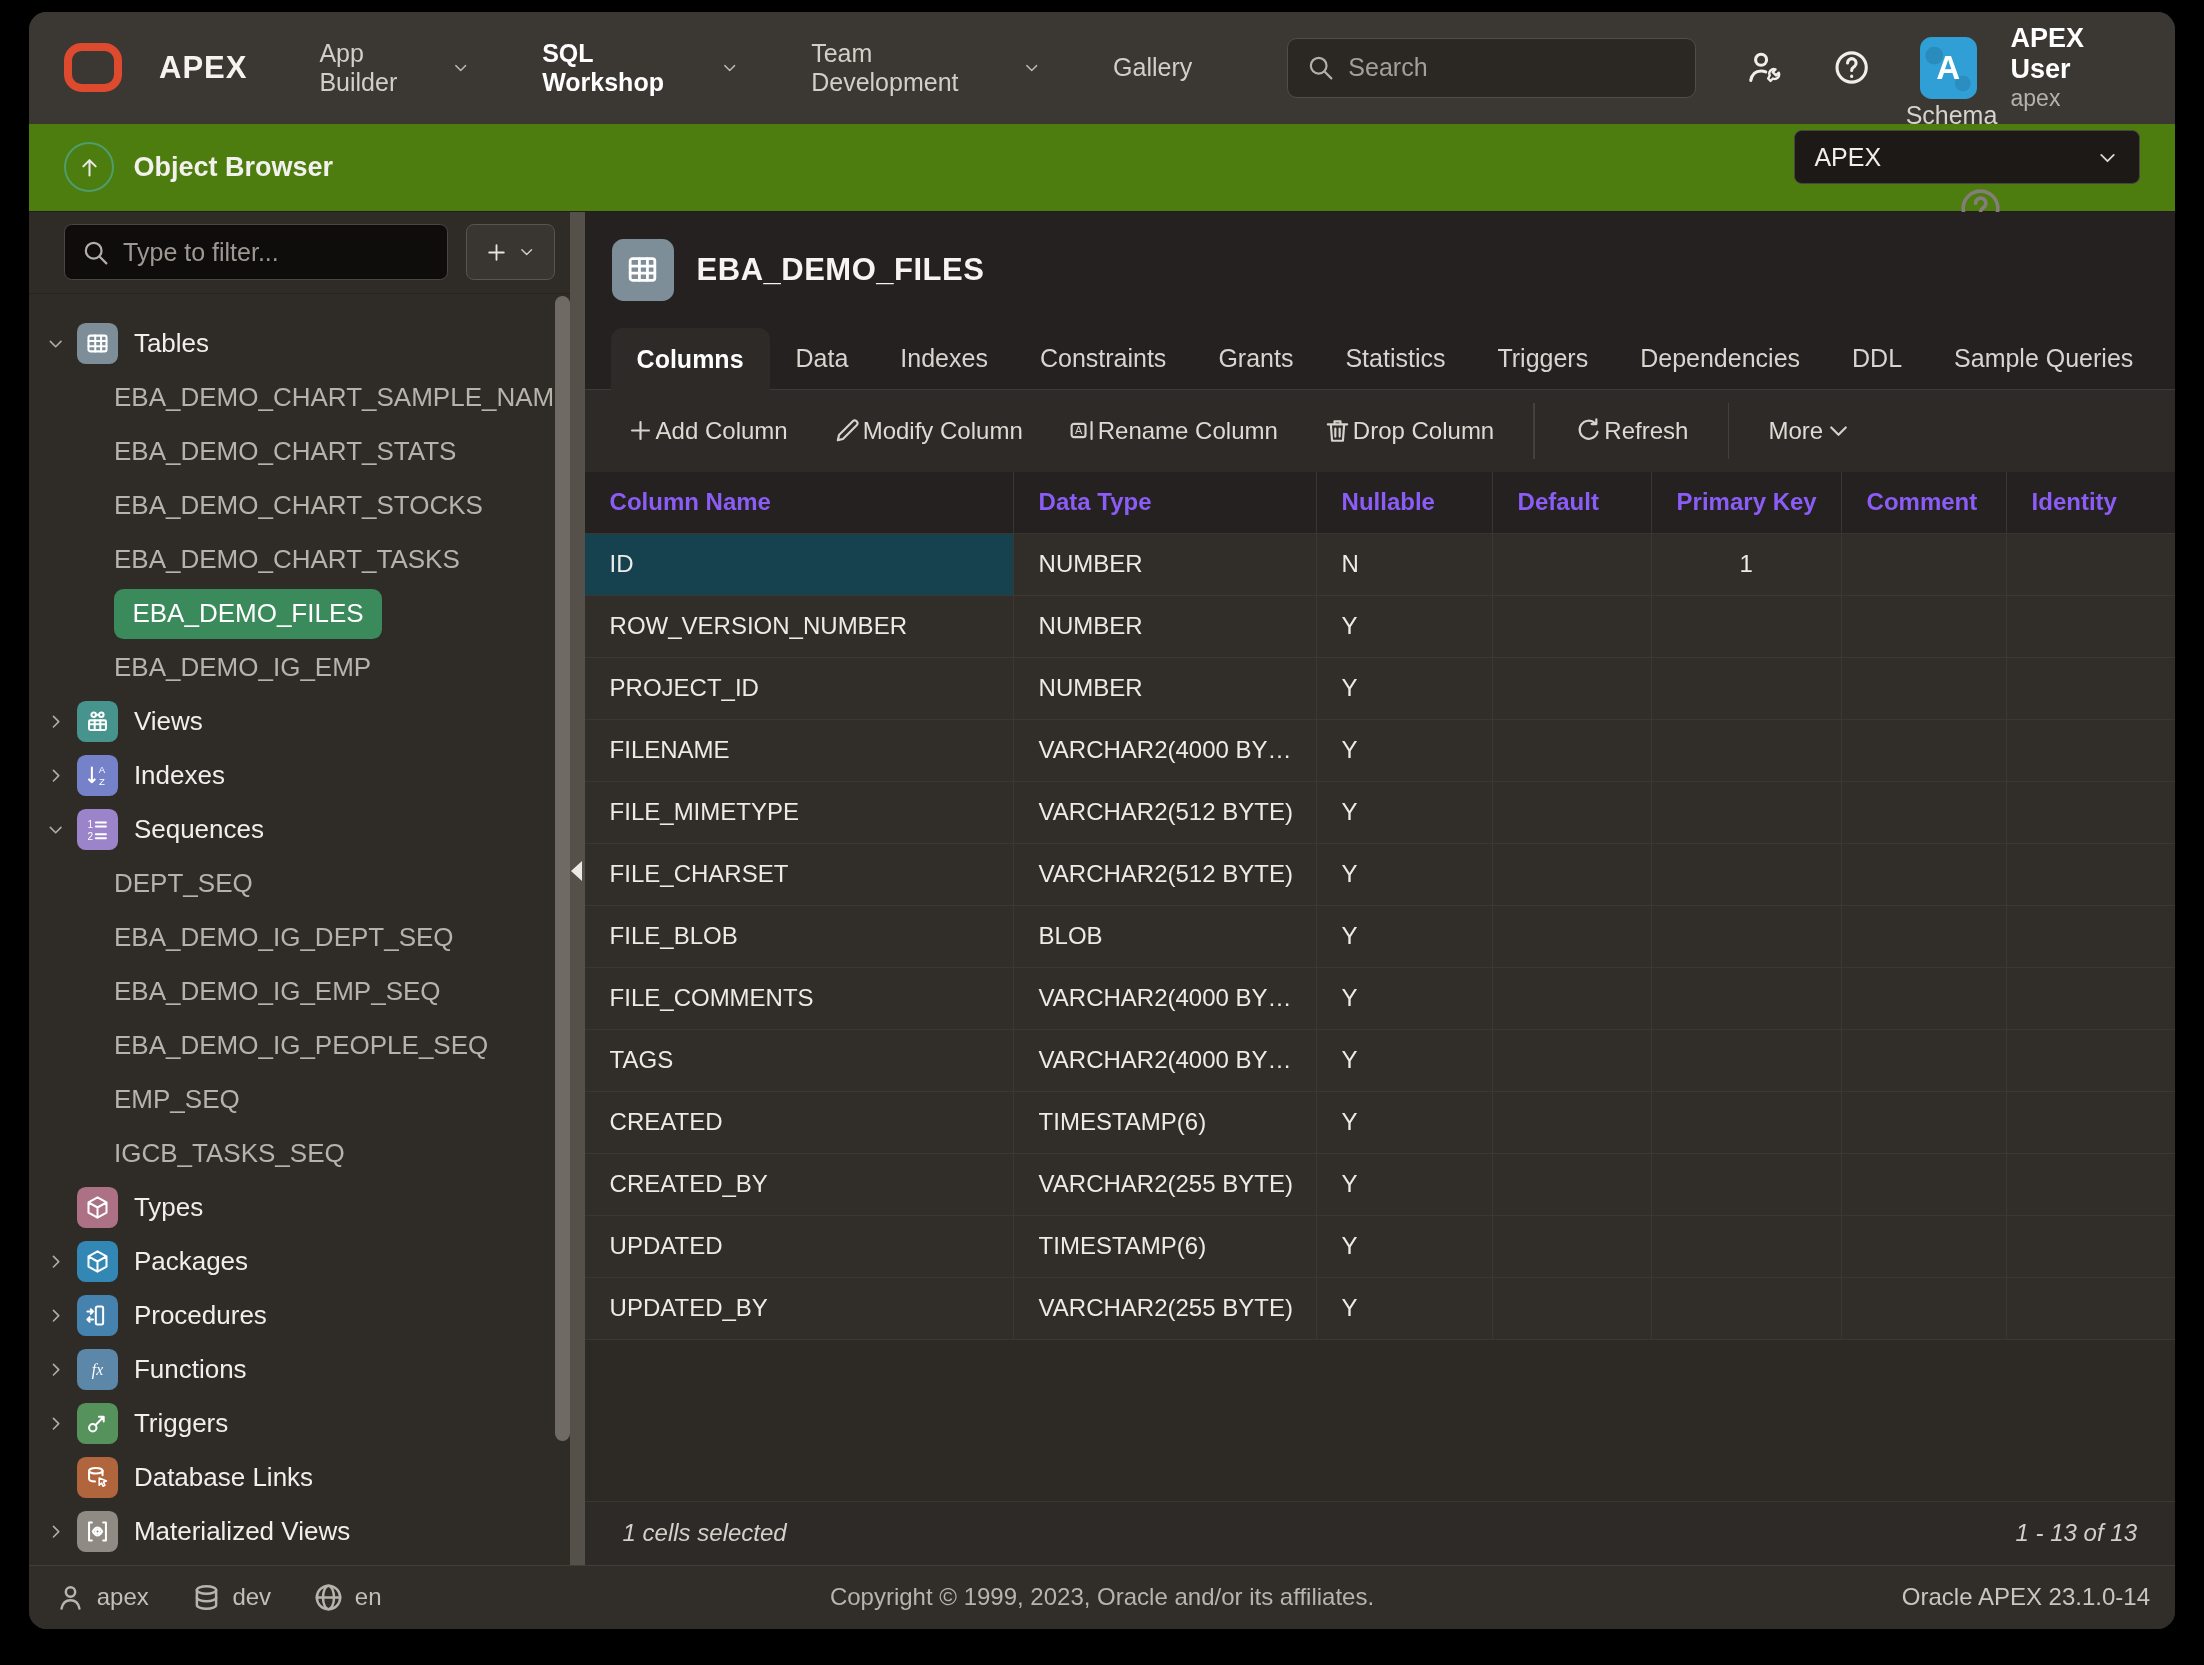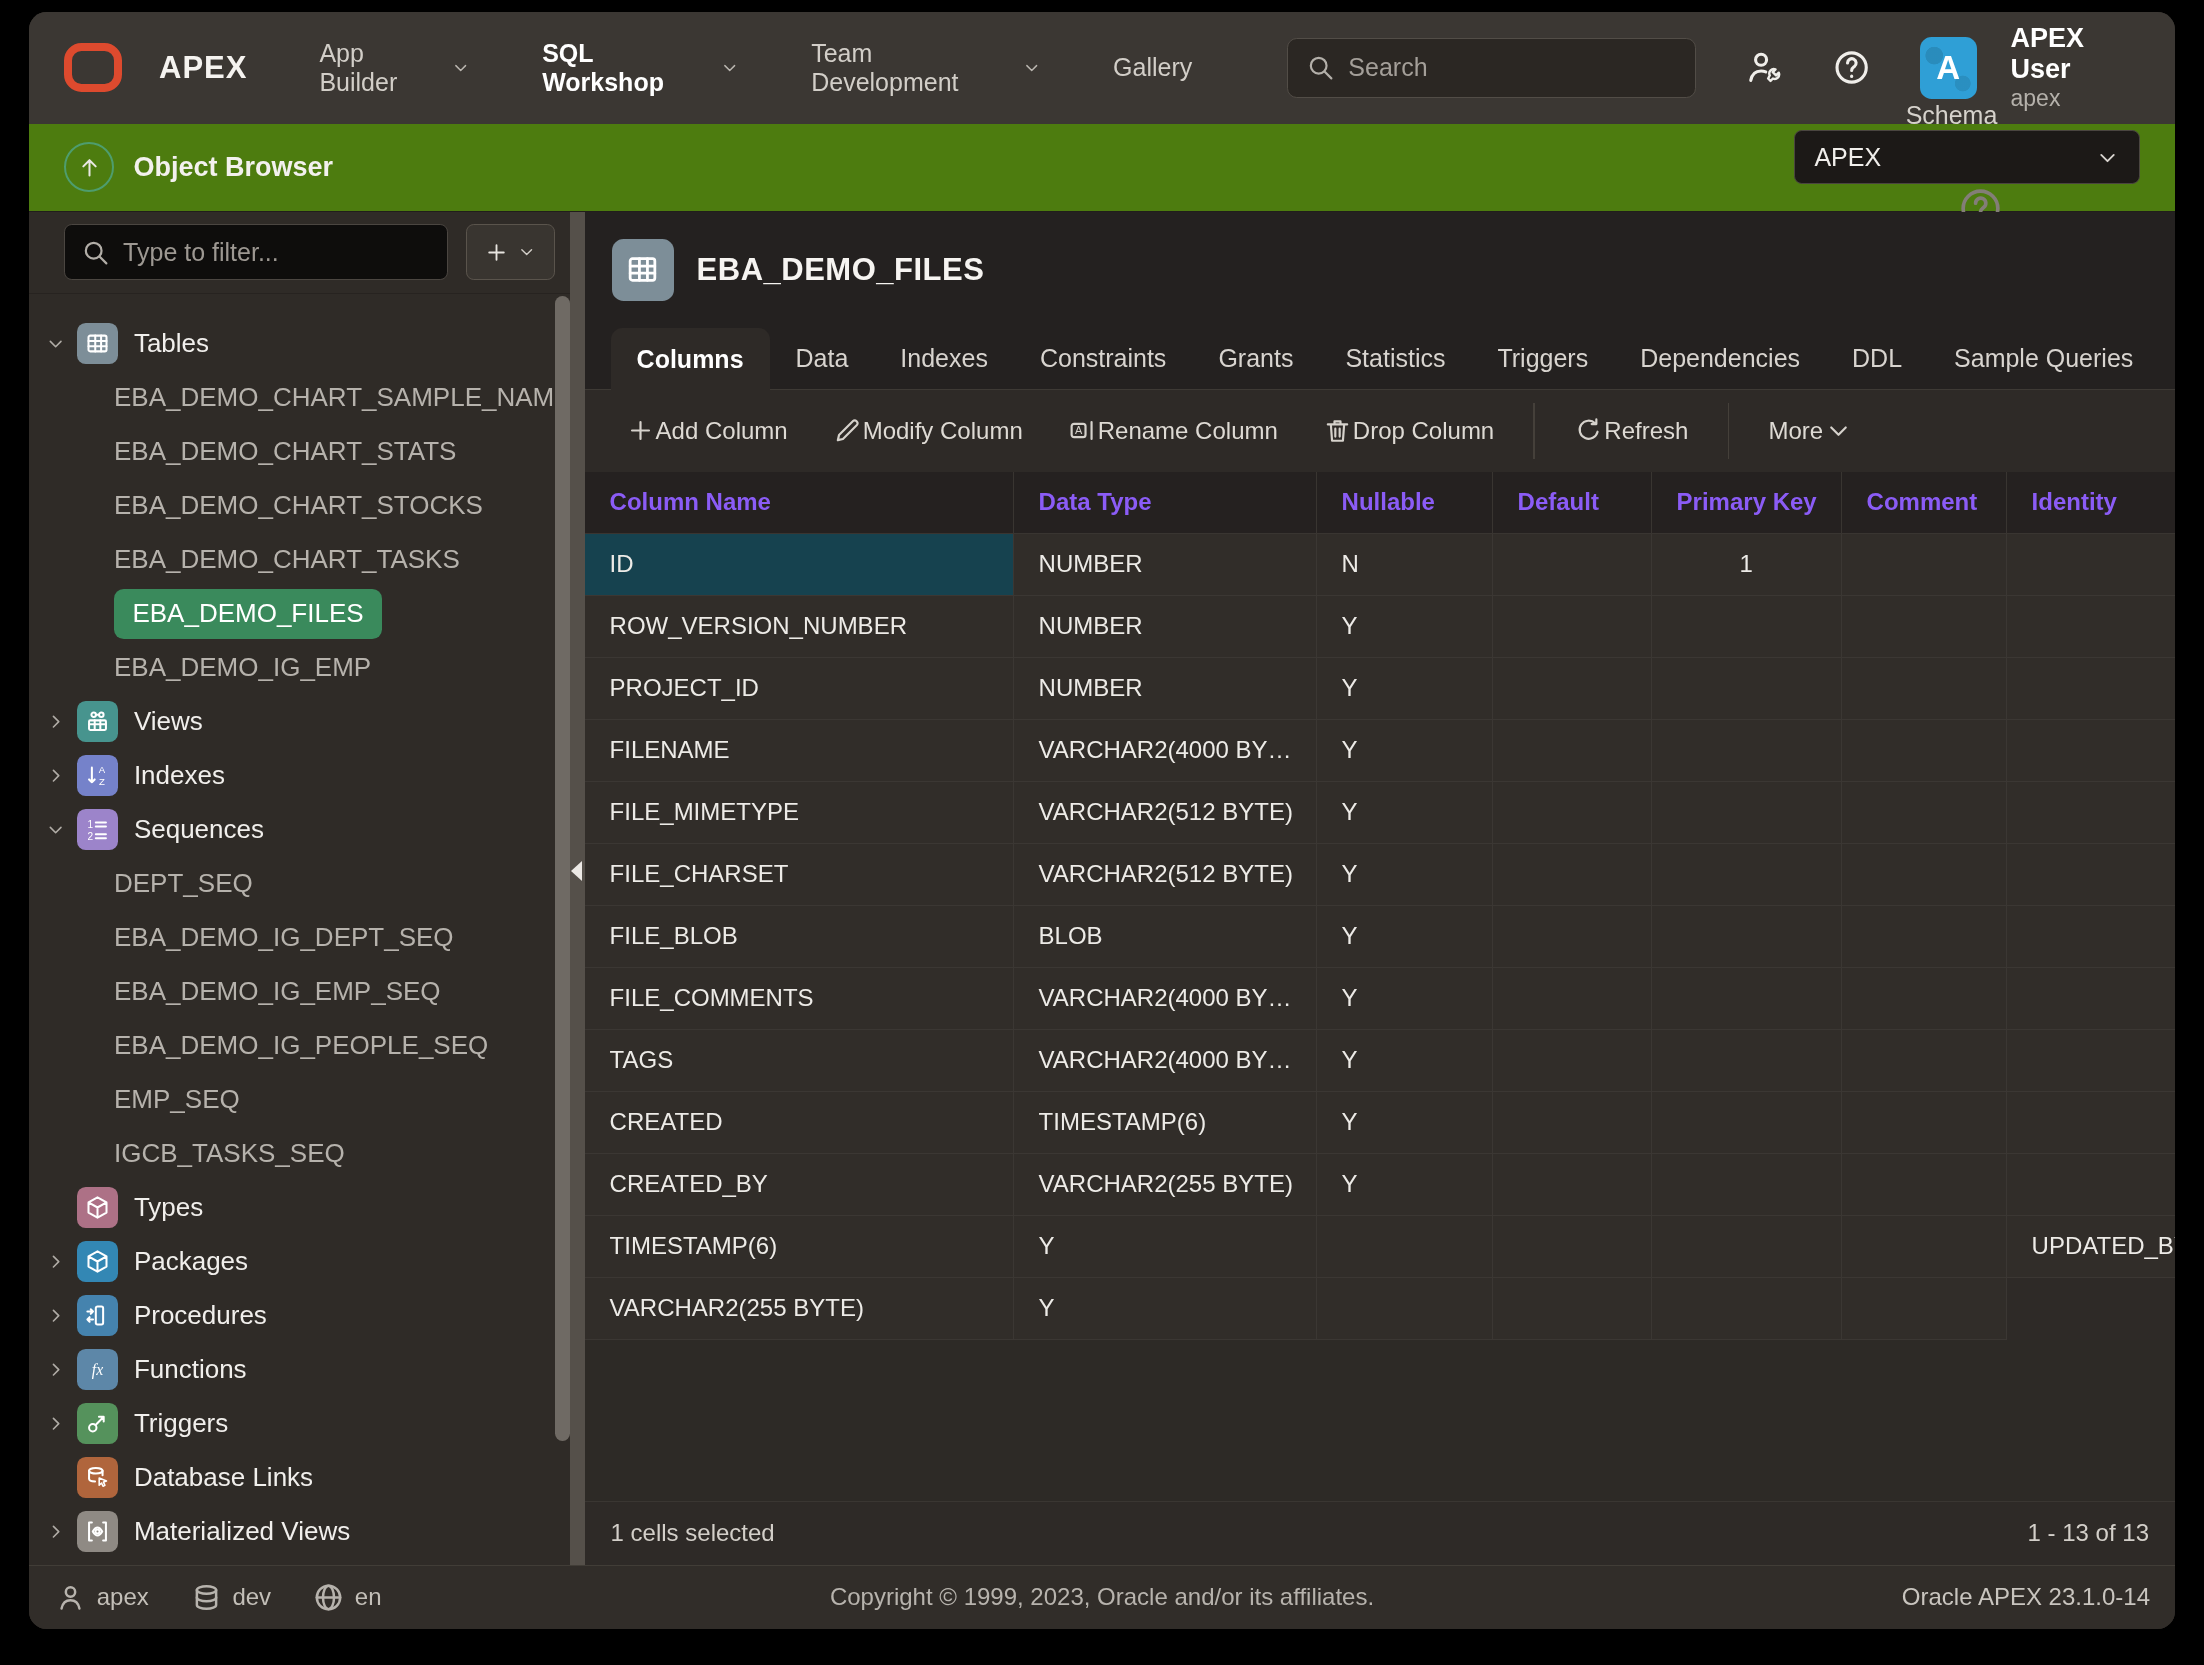--- a/index.html
+++ b/index.html
@@ -97,22 +97,22 @@
            font-size:24px; font-weight:bold; color:#8b5cf6; border-right:1.9px solid #393531; border-bottom:1.9px solid #393531; }
   .hcell:last-child { border-right:none; }
   .bcell { height:62px; background:#312d29; display:flex; align-items:center; padding-left:25px;
            font-size:24px; color:#edebe7; border-right:1.9px solid #3b3733; border-bottom:1.9px solid #3b3733;
            white-space:nowrap; overflow:hidden; cursor:cell; }
   .bcell.center { justify-content:center; padding-left:0; }
   .bcell.selected { background:#16424f; }
   .bcell:nth-child(7n) { border-right:none; }
   .table-filler { flex:1; background:#2d2a26; }
   .statusbar { height:64px; flex:0 0 64px; background:#2e2a27; border-top:1.9px solid #3a3632;
-               display:flex; align-items:center; justify-content:space-between; padding:0 26px;
-               font-size:24px; color:#d3cfc9; }
+               display:flex; align-items:center; justify-content:space-between; padding:0 38px;
+               font-size:24px; color:#d3cfc9;font-style:italic; }
 
   
   .footer { height:64px; flex:0 0 64px; background:#312d29; border-top:1.9px solid #413d37;
             display:flex; align-items:center; padding:0 25px; position:relative; font-size:24px; color:#c3bfb8; }
   .foot-item { display:flex; align-items:center; gap:9.7px; margin-right:41px; cursor:pointer; }
   .foot-item .ic { width:33px; height:33px; color:#b7b3ad; }
   .foot-center { position:absolute; left:50%; transform:translateX(-50%); color:#b7b3ad; }
   .foot-right { margin-left:auto; color:#c9c5bf; }
   svg { display:block; width:100%; height:100%; }
 </style>
@@ -624,20 +624,21 @@
             <div class="bcell center"></div>
             <div class="bcell"></div>
             <div class="bcell"></div>
             <div class="bcell">CREATED_BY</div>
             <div class="bcell">VARCHAR2(255 BYTE)</div>
             <div class="bcell">Y</div>
             <div class="bcell"></div>
             <div class="bcell center"></div>
             <div class="bcell"></div>
             <div class="bcell"></div>
+            <div class="bcell">UPDATED</div>
             <div class="bcell">TIMESTAMP(6)</div>
             <div class="bcell">Y</div>
             <div class="bcell"></div>
             <div class="bcell center"></div>
             <div class="bcell"></div>
             <div class="bcell"></div>
             <div class="bcell">UPDATED_BY</div>
             <div class="bcell">VARCHAR2(255 BYTE)</div>
             <div class="bcell">Y</div>
             <div class="bcell"></div>

